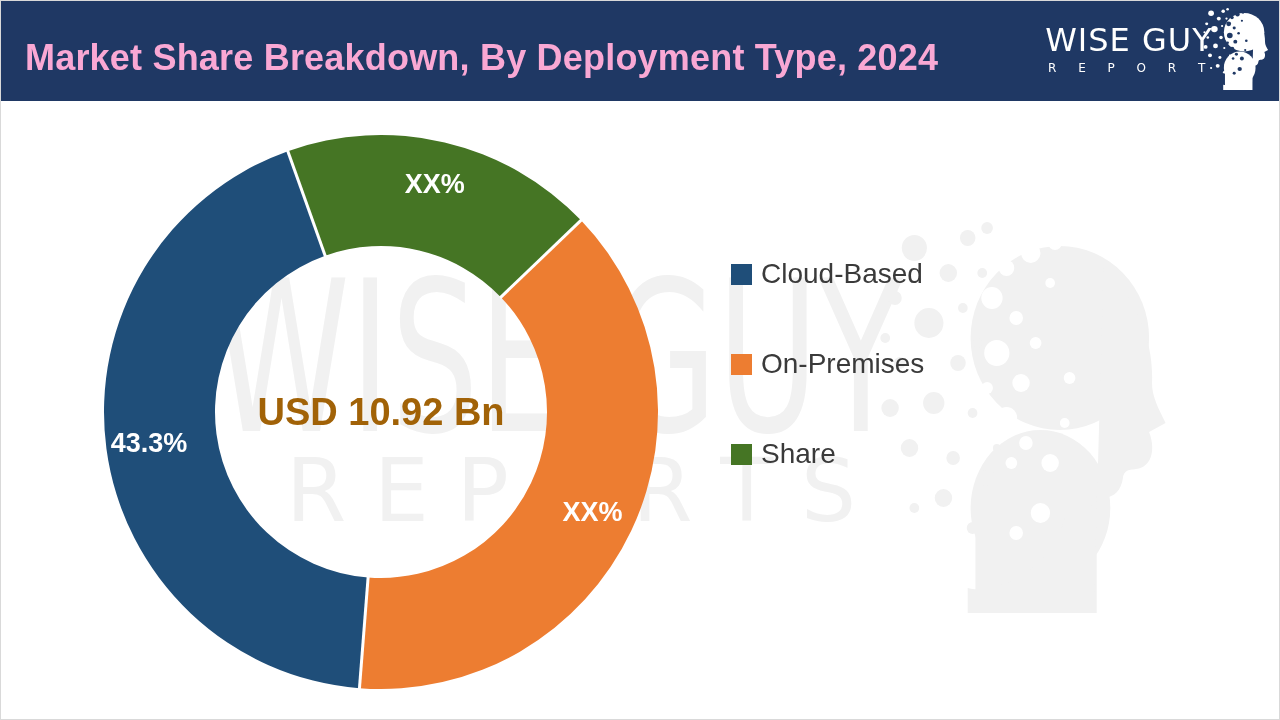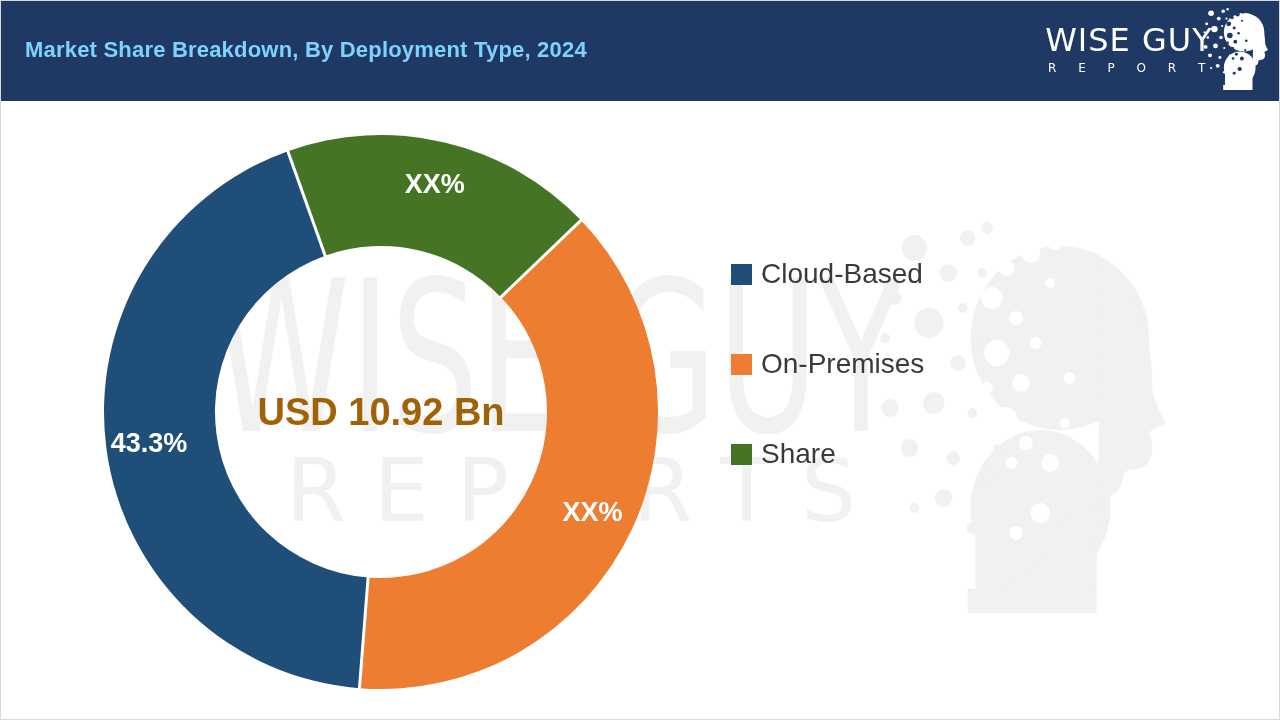--- a/index.html
+++ b/index.html
@@ -8,21 +8,21 @@
     position:relative;width:1280px;height:720px;background:#ffffff;overflow:hidden;
     border:1px solid #d9d9d9;
     font-family:"Liberation Sans", sans-serif;
   }
   .hdr{
     position:absolute;left:0;top:0;width:1280px;height:100px;
     background:#1F3864;
   }
   .hdr-title{
     position:absolute;left:24px;top:36px;
-    color:#7dd3fc;font-size:22px;font-weight:700;letter-spacing:0.2px;
+    color:#f9a8d4;font-size:36px;font-weight:700;letter-spacing:0.2px;
     white-space:nowrap;
   }
   .logo{
     position:absolute;right:62px;top:21px;width:180px;text-align:center;
     color:#ffffff;font-family:"DejaVu Sans", sans-serif;
   }
   .logo-l1{font-size:32px;font-weight:400;letter-spacing:1px;line-height:36px;white-space:nowrap;}
   .logo-l2{font-size:12px;font-weight:400;letter-spacing:9px;line-height:16px;margin-top:2px;white-space:nowrap;text-indent:9px;}
   .head-svg{position:absolute;left:0;top:0;width:1280px;height:100px;pointer-events:none;}
   .main{position:absolute;left:0;top:100px;width:1280px;height:620px;}

